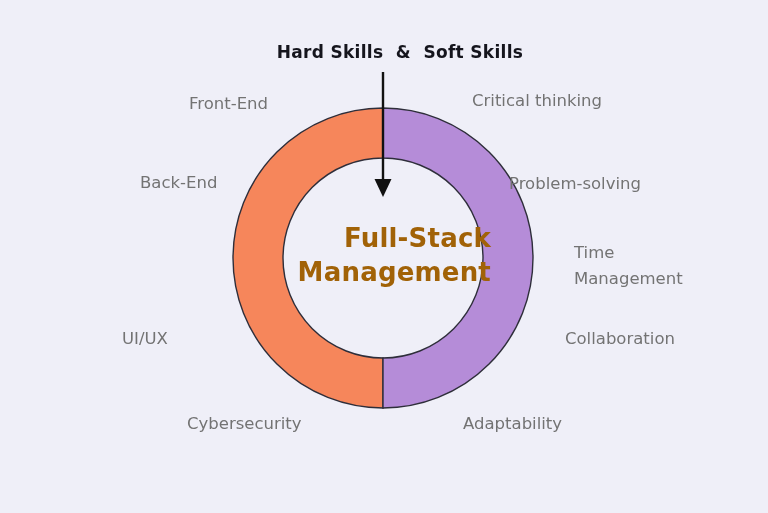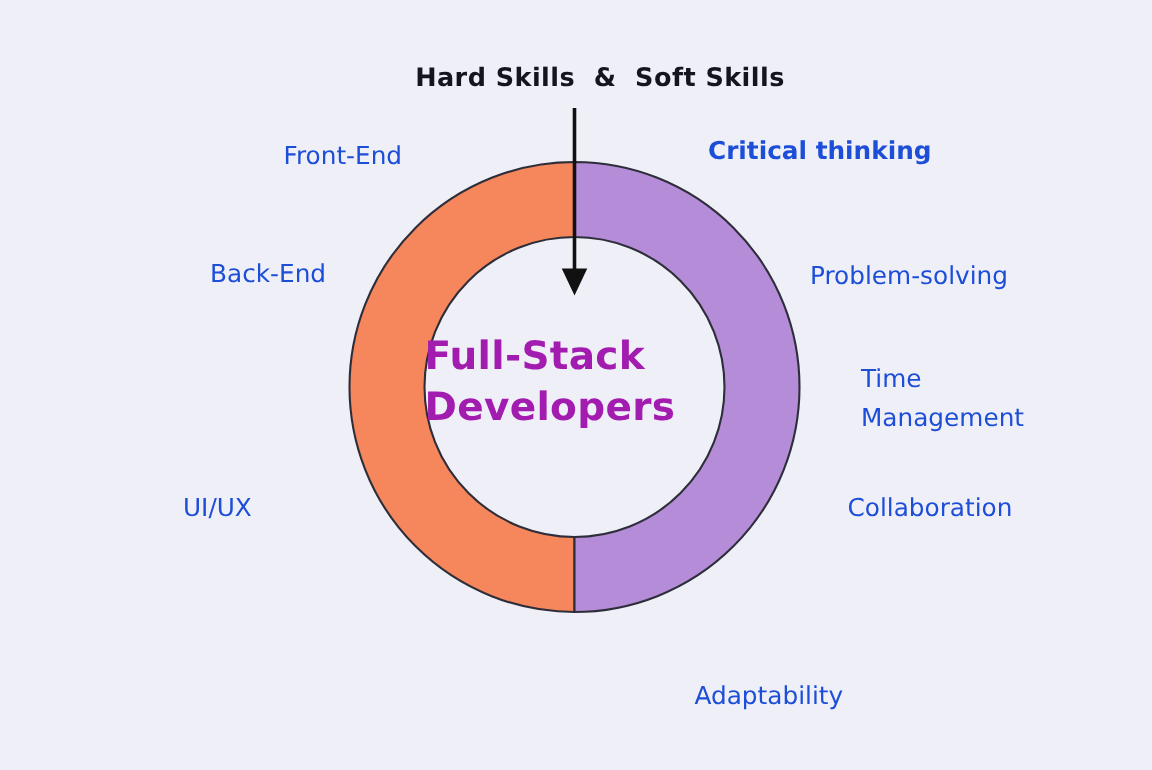--- a/index.html
+++ b/index.html
@@ -28,31 +28,31 @@
   .donut-svg {
     position: absolute;
     left: 0; top: 0;
   }
   .seg { stroke: #2E2E3A; stroke-width: 1.4; }
   .arrow-line { stroke: #111111; stroke-width: 2.4; }
   .arrow-head { fill: #111111; }
   .center-label {
     position: absolute;
     left: 283px; top: 221px; width: 208px;
-    text-align: left;
+    text-align: right;
     font-size: 26px;
     font-weight: bold;
-    color: #a21caf;
+    color: #a16207;
     line-height: 34px;
     letter-spacing: 0.2px;
   }
   .skill-label {
     position: absolute;
     font-size: 16.5px;
-    color: #1d4ed8;
+    color: #737373;
     line-height: 1.55;
     white-space: nowrap;
   }
   .skill-label.wrap { white-space: normal; }
 </style>
 </head>
 <body>
 
 <div class="canvas">
 
@@ -65,26 +65,27 @@
     <path class="seg" d="M 383,108 A 150,150 0 0 1 383,408 L 383,358 A 100,100 0 0 0 383,158 Z" fill="#B58CD8"></path>
 
     <g>
       <line class="arrow-line" x1="383" y1="72" x2="383" y2="181"></line>
       <polygon class="arrow-head" points="374.5,179 391.5,179 383,197"></polygon>
     </g>
   </svg>
 
   <div class="center-label">
     <div>Full-Stack</div>
-    <div>Developers</div>
+    <div>Management</div>
   </div>
 
   <div class="skill-label" style="left:189px; top:91px;">Front-End</div>
   <div class="skill-label" style="left:140px; top:170px;">Back-End</div>
   <div class="skill-label" style="left:122px; top:326px;">UI/UX</div>
+  <div class="skill-label" style="left:187px; top:411px;">Cybersecurity</div>
 
-  <div class="skill-label" style="left:472px; top:88px;font-weight:bold;">Critical thinking</div>
-  <div class="skill-label" style="left:540px; top:171px;">Problem-solving</div>
+  <div class="skill-label" style="left:472px; top:88px;">Critical thinking</div>
+  <div class="skill-label" style="left:509px; top:171px;">Problem-solving</div>
   <div class="skill-label" style="left:565px; top:326px;">Collaboration</div>
   <div class="skill-label wrap" style="left:574px; top:240px; width:135px;">Time Management</div>
-  <div class="skill-label" style="left:463px; top:411px;margin-top:40px;">Adaptability</div>
+  <div class="skill-label" style="left:463px; top:411px;">Adaptability</div>
 
 </div>
 
 </body></html>

